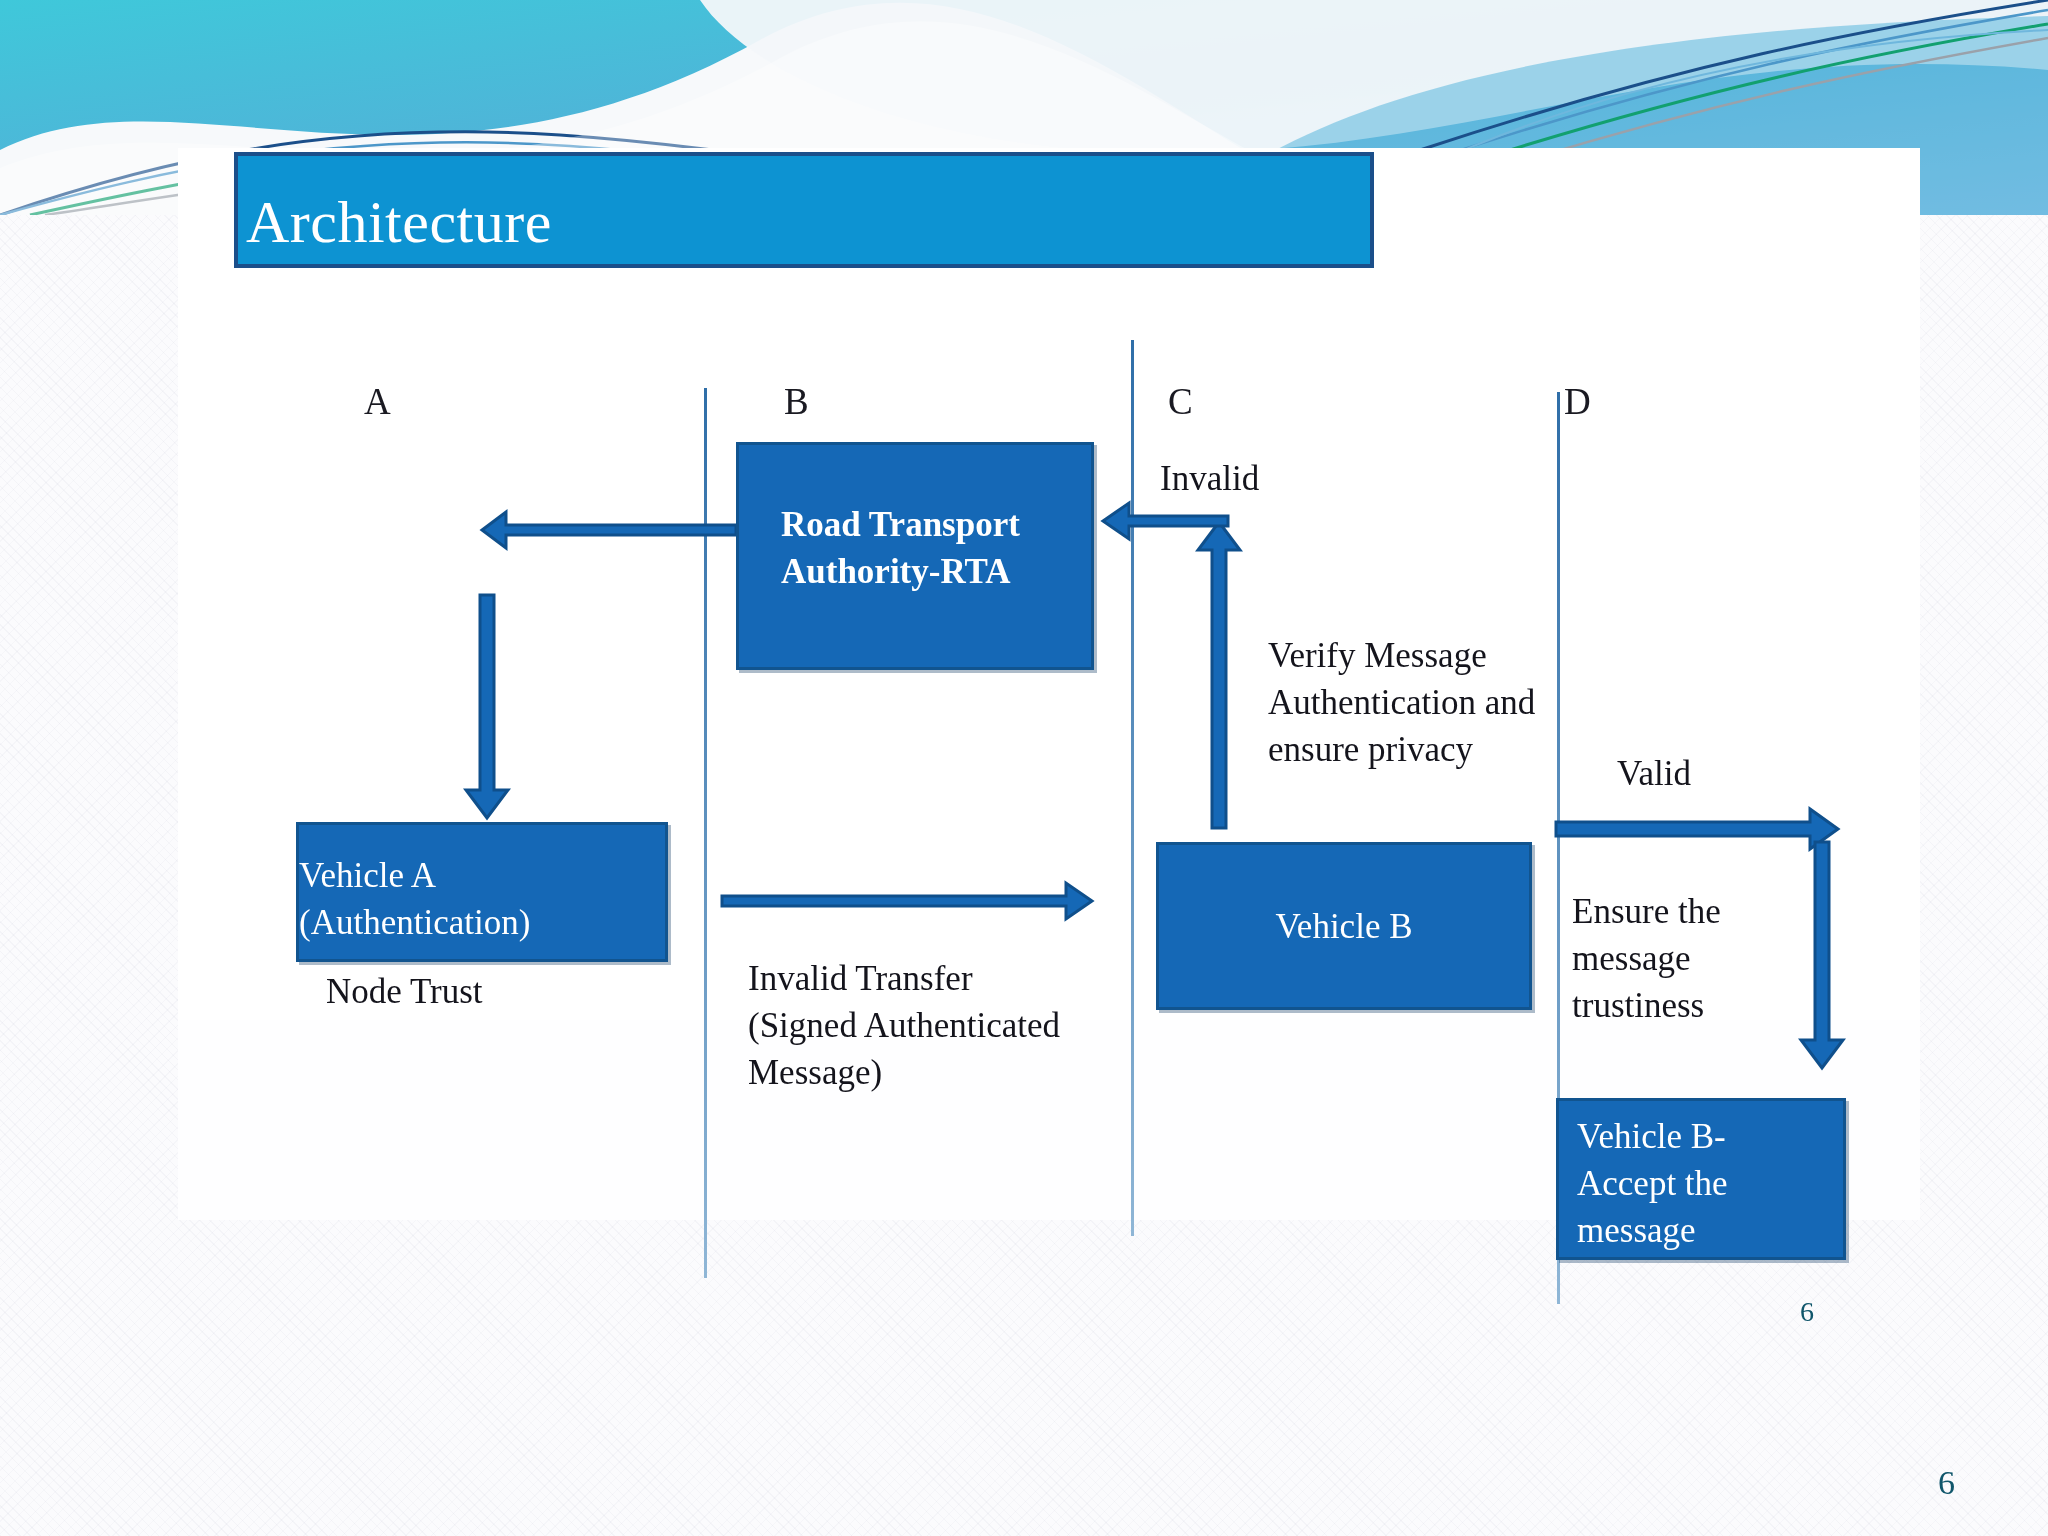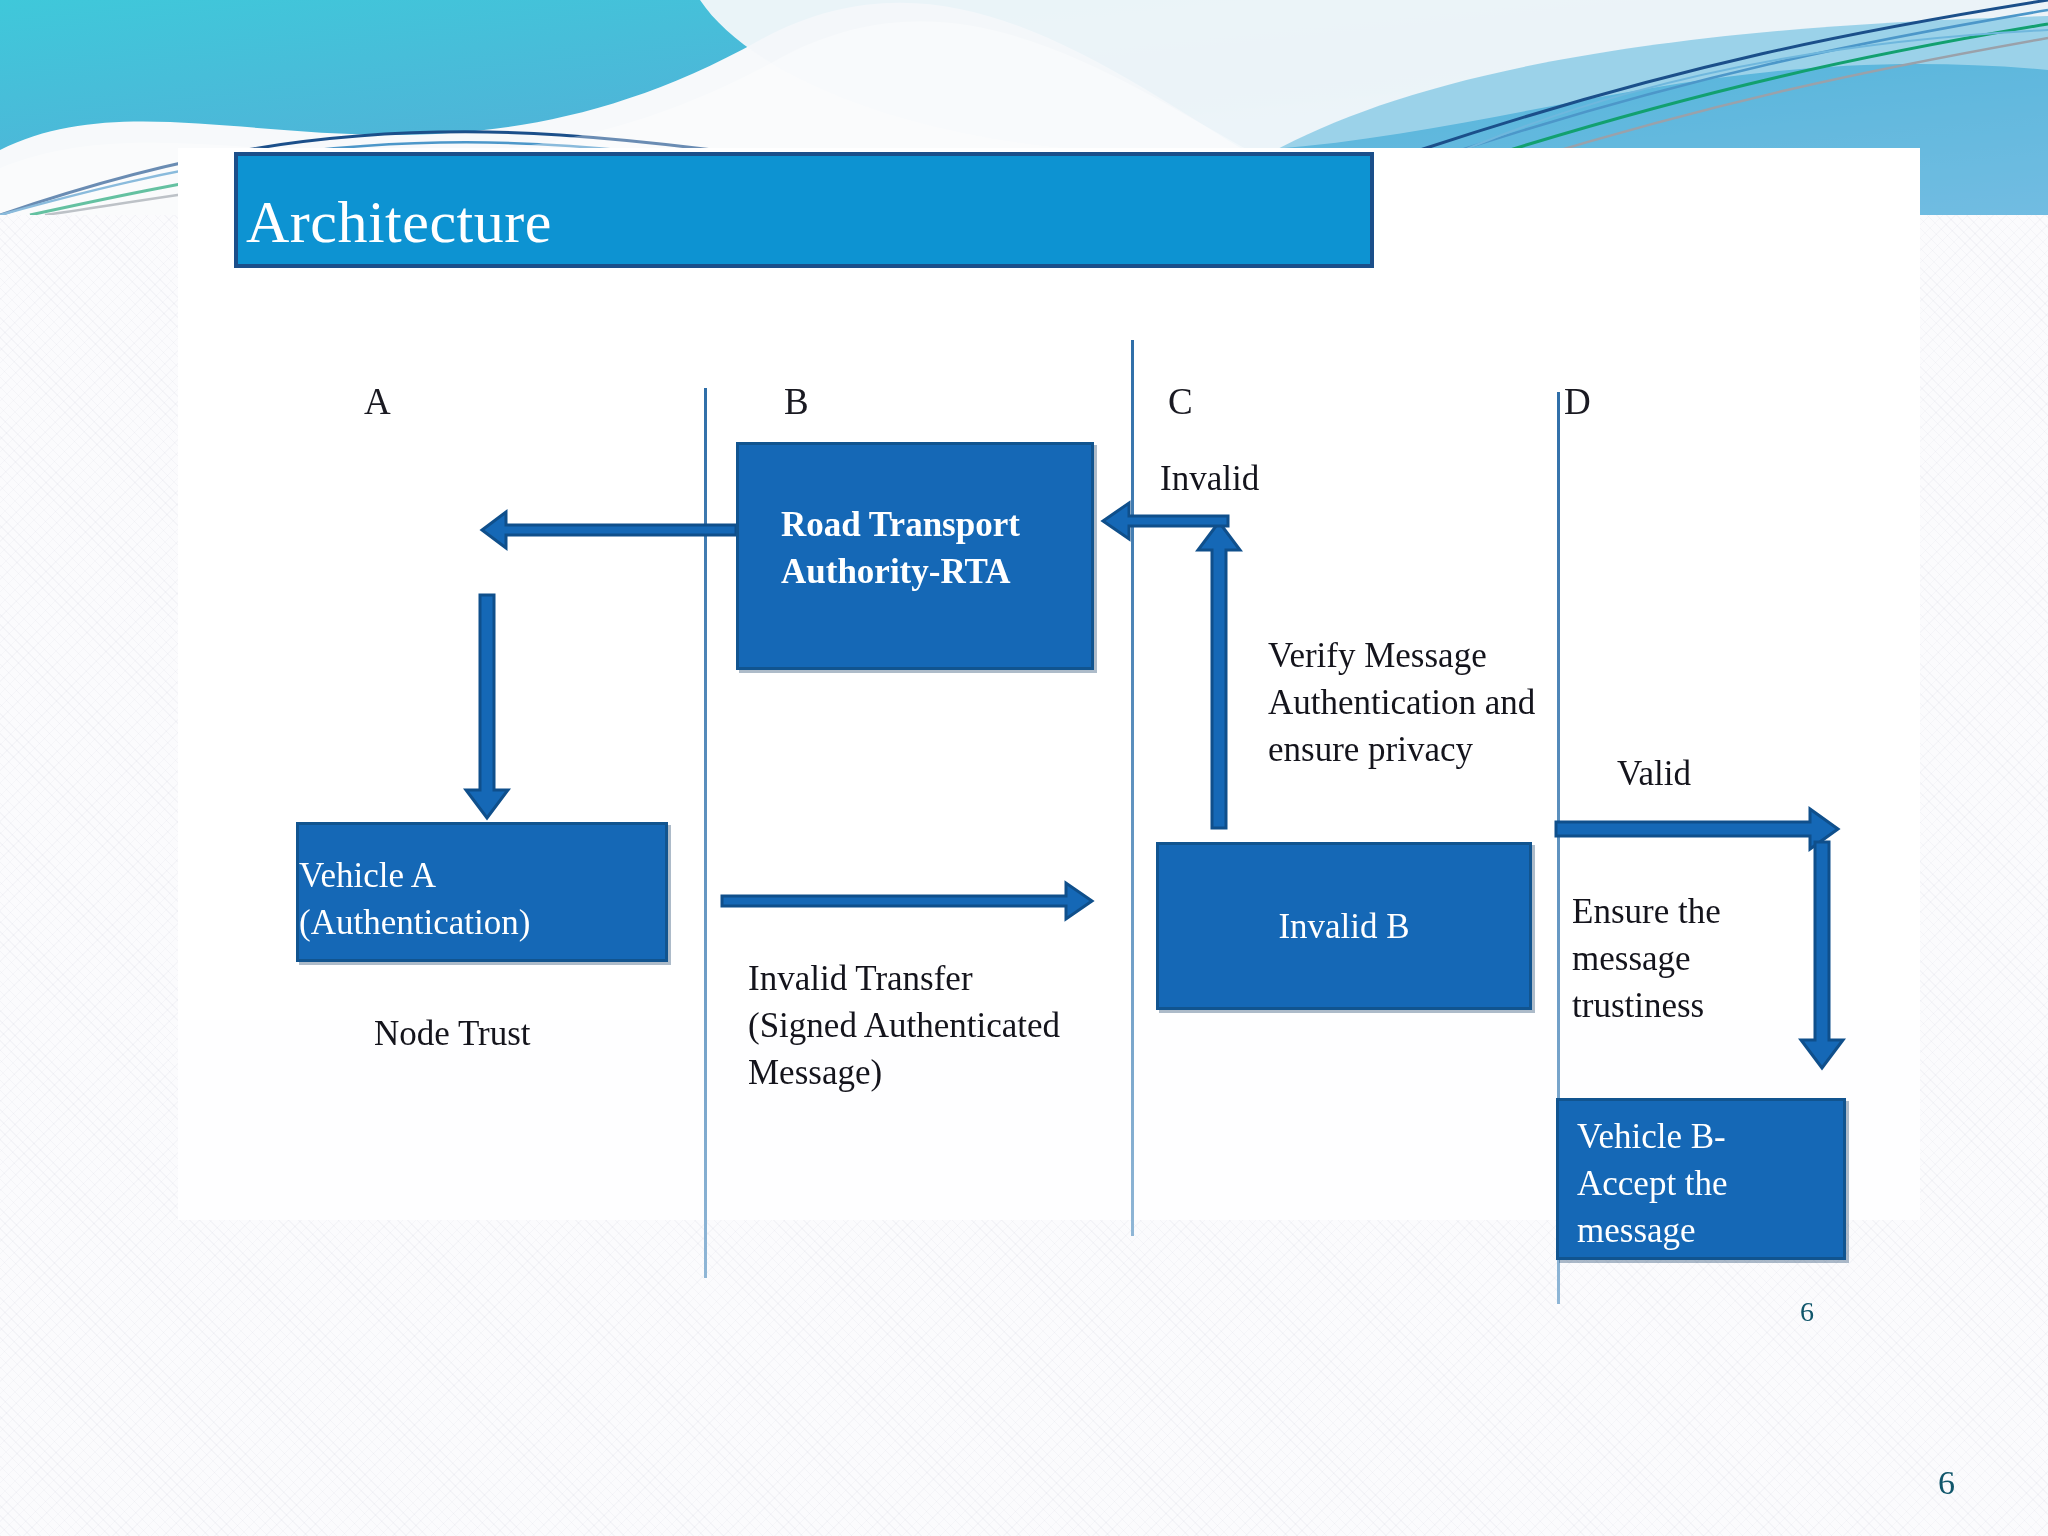--- a/index.html
+++ b/index.html
@@ -55,21 +55,21 @@
   }
   #box-rta{left:736px;top:442px;width:358px;height:228px;padding:56px 0 0 42px;font-weight:bold;}
   #box-vehicle-a{left:296px;top:822px;width:372px;height:140px;text-align:left;padding-top:27px;}
   #box-vehicle-b{left:1156px;top:842px;width:376px;height:168px;text-align:center;padding-top:58px;}
   #box-accept{left:1556px;top:1098px;width:290px;height:162px;padding:12px 15px 0 18px;}
   
   .note{position:absolute;color:#14141c;font-size:35px;line-height:47px;}
   #note-invalid{left:1160px;top:455px;}
   #note-verify{left:1268px;top:632px;width:300px;}
   #note-valid{left:1617px;top:750px;text-align:right;}
-  #note-node-trust{left:326px;top:1010px;margin-left:48px;}
+  #note-node-trust{left:326px;top:968px;}
   #note-transfer{left:748px;top:955px;width:340px;}
   #note-trustiness{left:1572px;top:888px;width:230px;}
   
   .page-num{position:absolute;color:#10566b;font-size:28px;}
   #page-num-inner{left:1800px;top:1296px;}
   #page-num-outer{left:1938px;top:1464px;font-size:34px;}
 </style>
 </head>
 <body>
 
@@ -140,21 +140,21 @@
   </g>
 
   <g>
     <path d="M1556,822 L1810,822 L1810,809 L1838,829 L1810,849 L1810,836 L1556,836 Z" fill="#1568b6" stroke="#0f4f8b" stroke-width="3"></path>
     <path d="M1815,842 L1829,842 L1829,1040 L1843,1040 L1822,1068 L1801,1040 L1815,1040 Z" fill="#1568b6" stroke="#0f4f8b" stroke-width="3"></path>
   </g>
 </svg>
 
 <div class="node-box" id="box-rta">Road Transport Authority-RTA</div>
 <div class="node-box" id="box-vehicle-a">Vehicle A (Authentication)</div>
-<div class="node-box" id="box-vehicle-b">Invalid B</div>
+<div class="node-box" id="box-vehicle-b">Vehicle B</div>
 <div class="node-box" id="box-accept">Vehicle B- Accept the message</div>
 
 <div class="note" id="note-invalid">Invalid</div>
 <div class="note" id="note-verify">Verify Message Authentication and ensure privacy</div>
 <div class="note" id="note-valid">Valid</div>
 <div class="note" id="note-node-trust">Node Trust</div>
 <div class="note" id="note-transfer">Invalid Transfer (Signed Authenticated Message)</div>
 <div class="note" id="note-trustiness">Ensure the message trustiness</div>
 
 <div class="page-num" id="page-num-inner">6</div>

